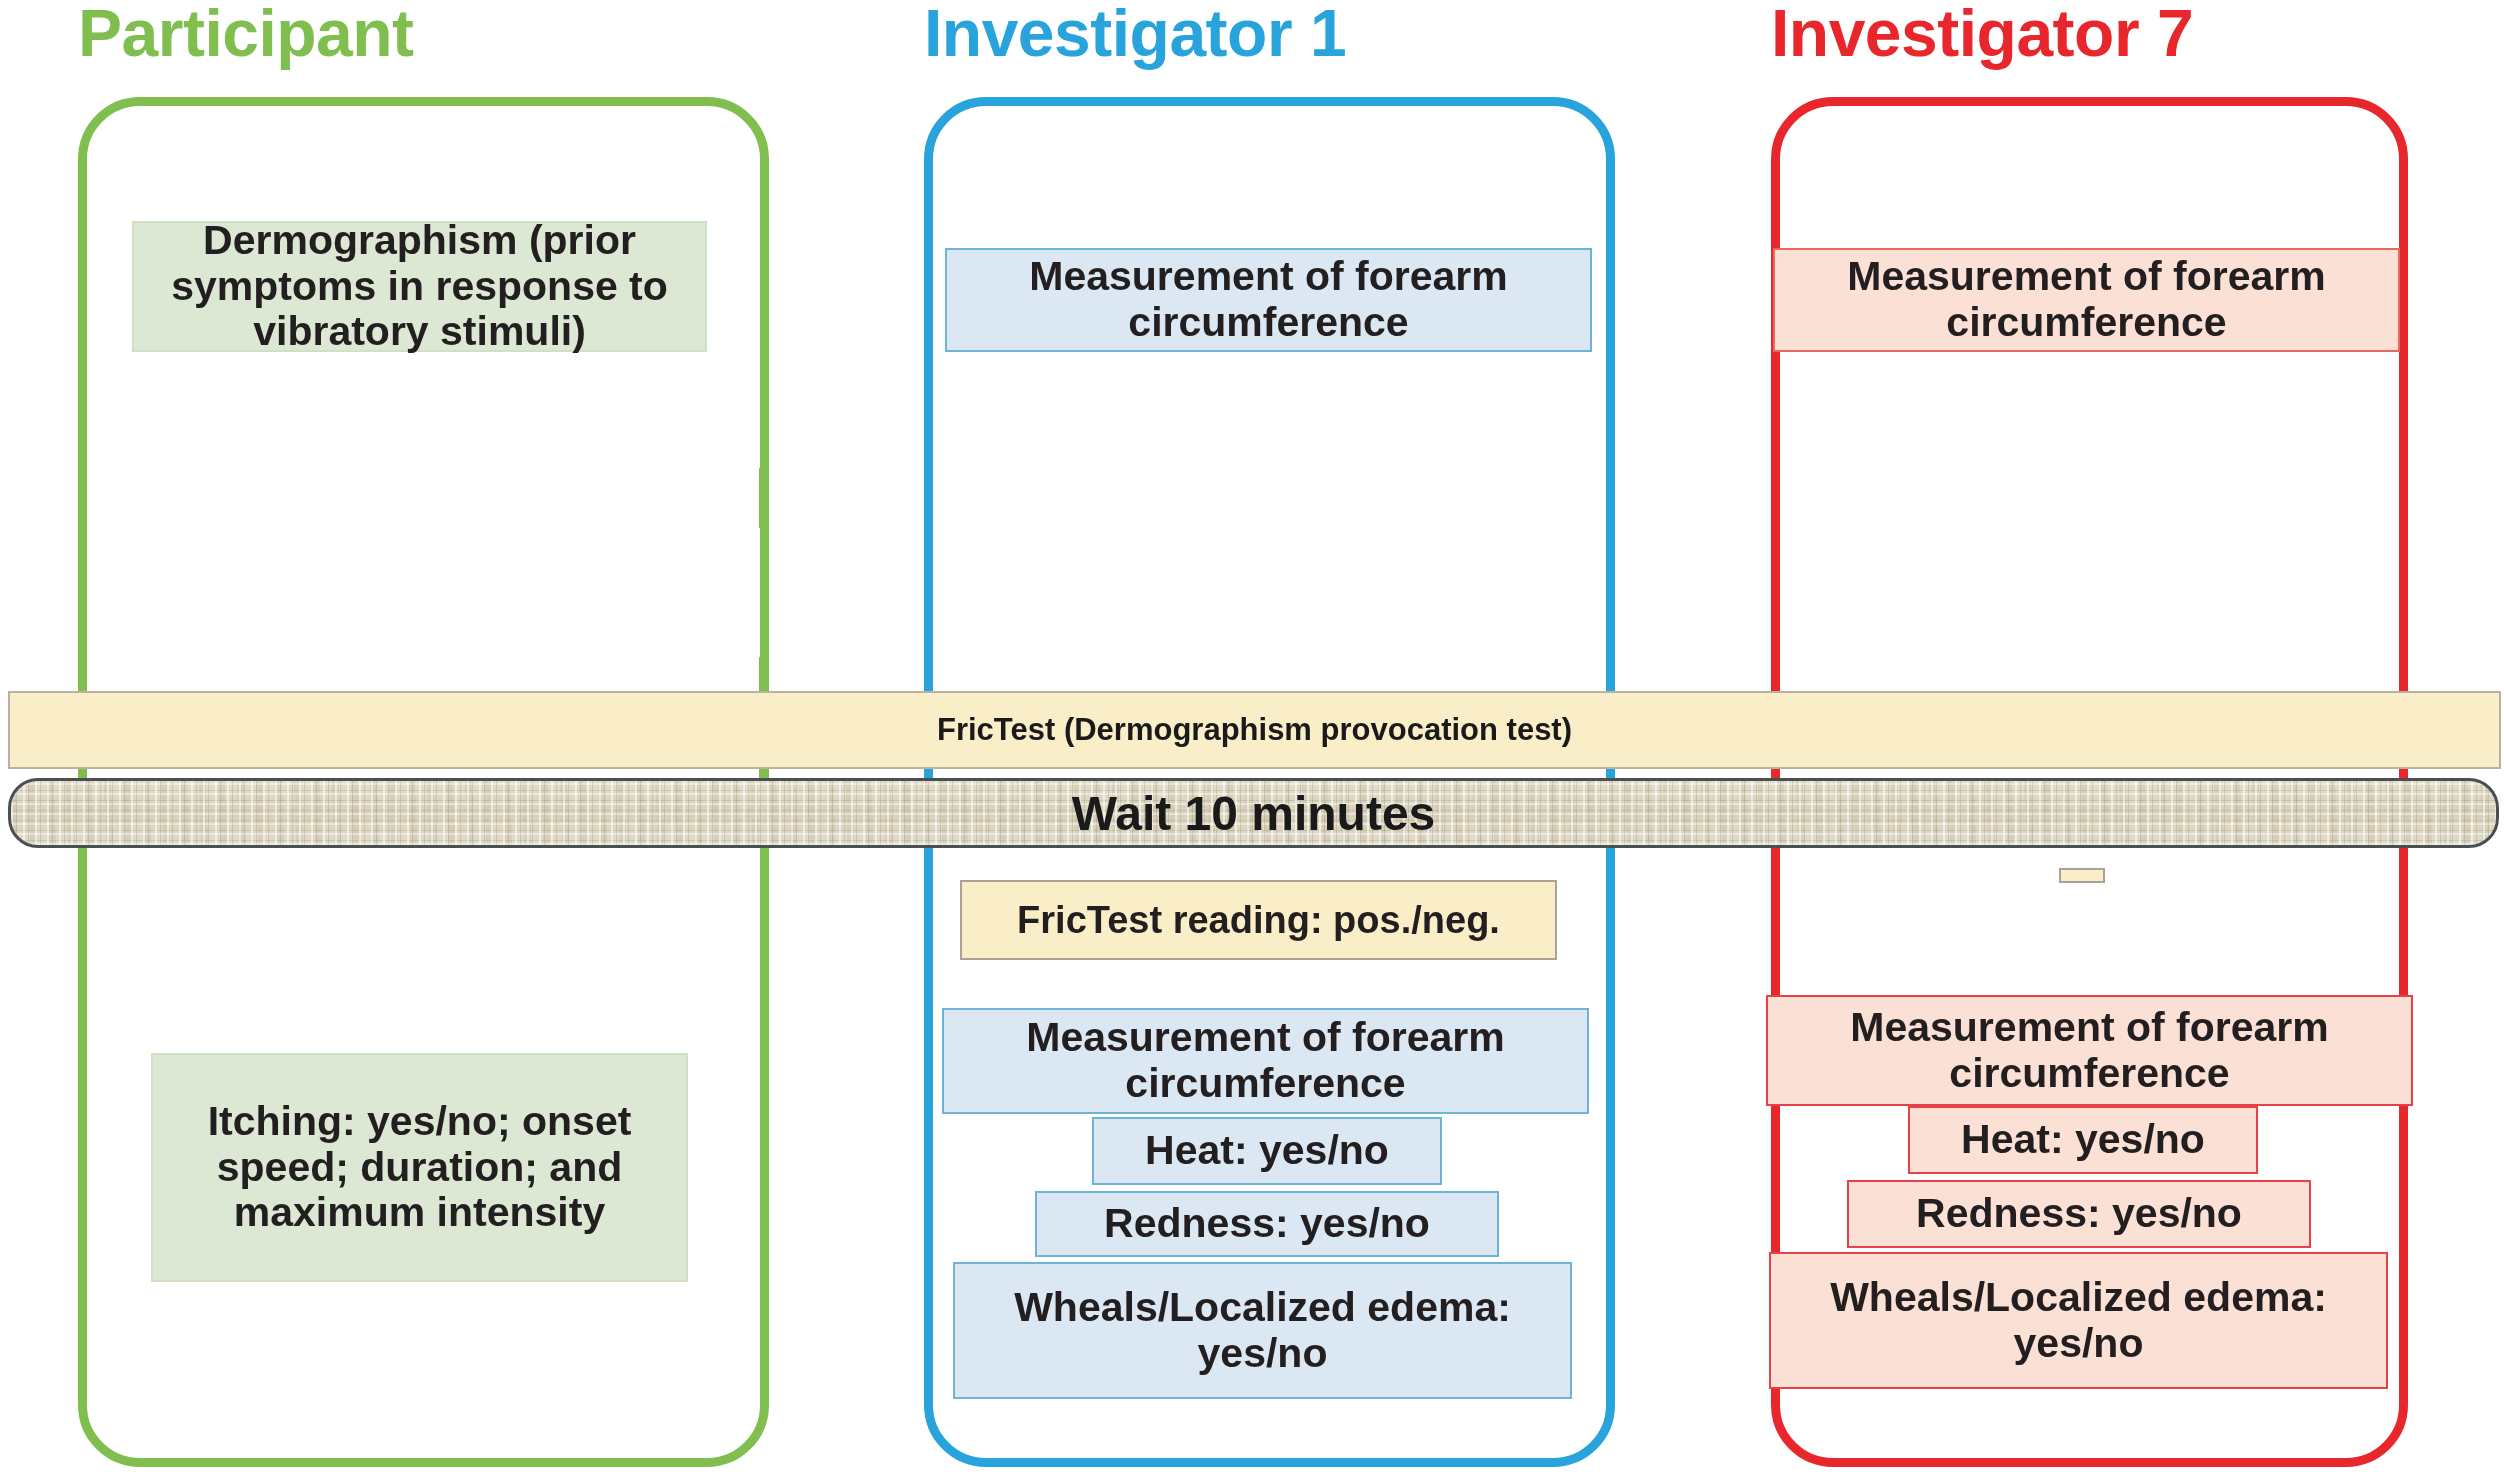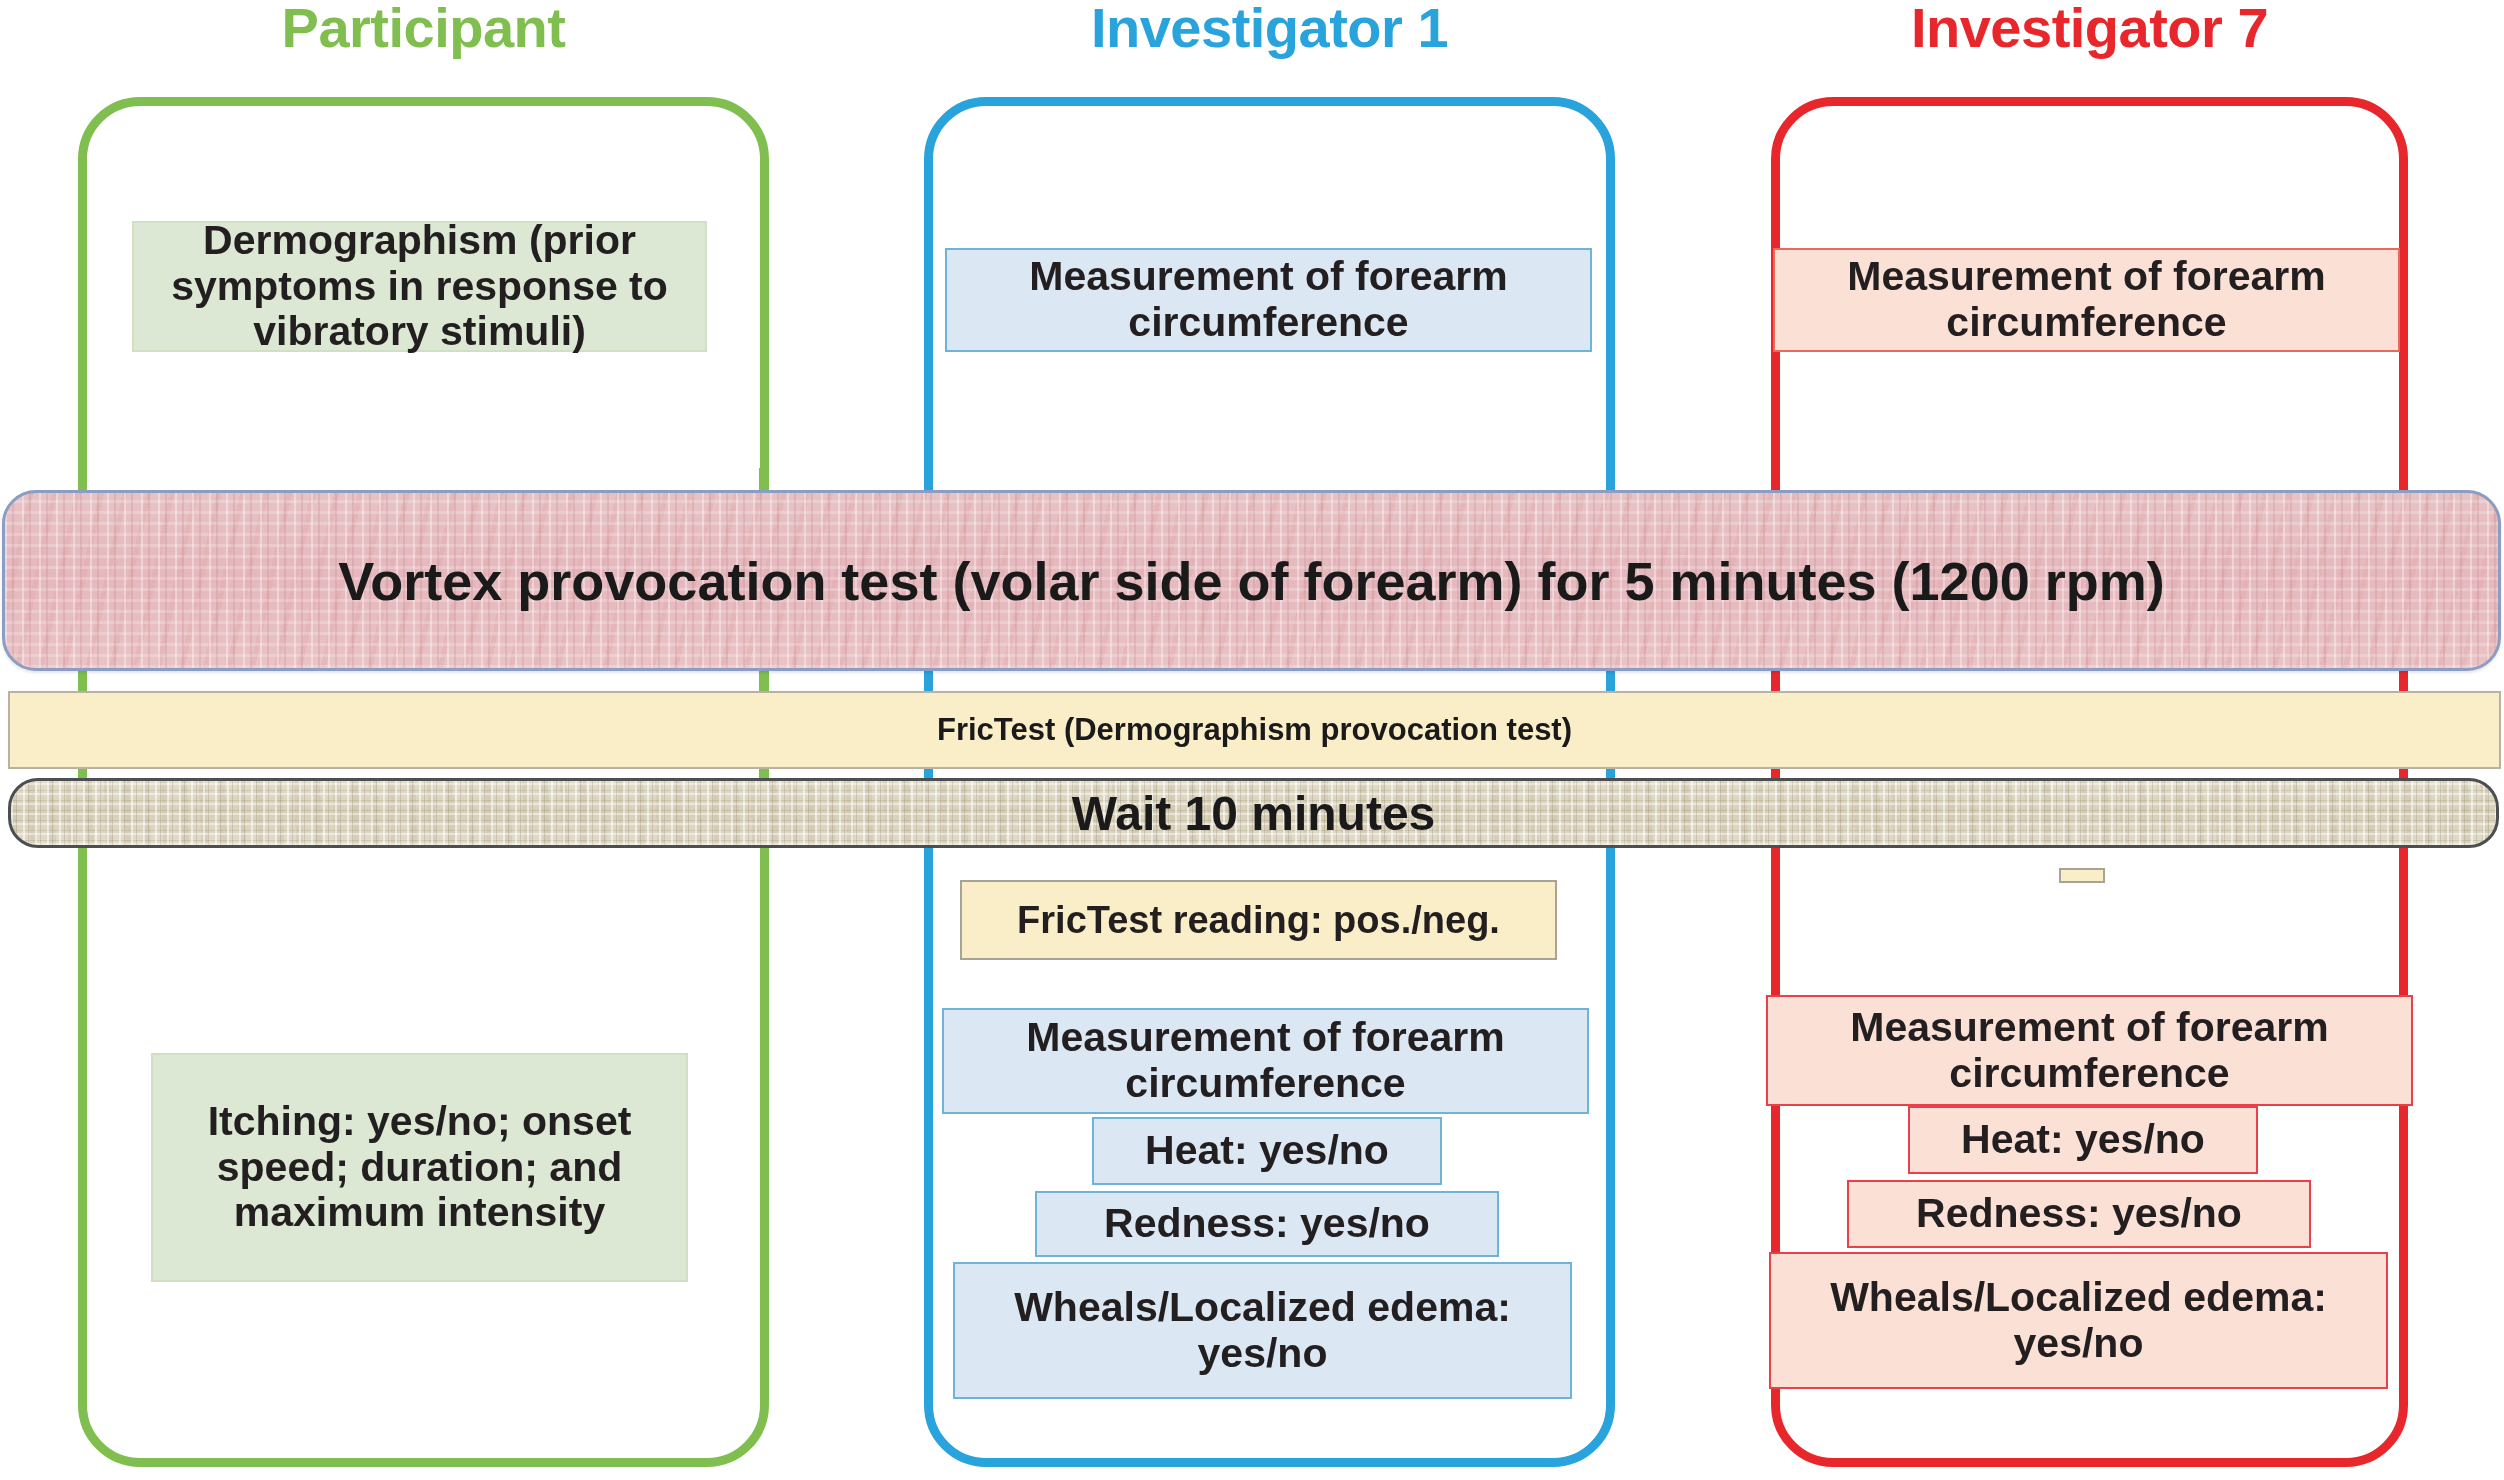--- a/index.html
+++ b/index.html
@@ -13,23 +13,23 @@
     width: 2504px;
     height: 1481px;
     background: #ffffff;
     font-family: "Liberation Sans", sans-serif;
     overflow: hidden;
   }
 
   
   .col-header {
     position: absolute;
-    text-align: center;
+    text-align: left;
     font-weight: bold;
-    font-size: 56px;
+    font-size: 66px;
     line-height: 1.0;
     letter-spacing: -0.5px;
     white-space: nowrap;
   }
 
   
   .col-box {
     position: absolute;
     box-sizing: border-box;
     border-radius: 62px;
@@ -173,20 +173,19 @@
   <div class="stub" style="left:924px; top:756px; height:40px; background:#29a3dc;"></div>
   <div class="stub" style="left:1606px; top:756px; height:40px; background:#29a3dc;"></div>
 
   <div class="stub" style="left:1771px; top:468px; height:60px; background:#e8272c;"></div>
   <div class="stub" style="left:2399px; top:468px; height:60px; background:#e8272c;"></div>
   <div class="stub" style="left:1771px; top:657px; height:40px; background:#e8272c;"></div>
   <div class="stub" style="left:2399px; top:657px; height:40px; background:#e8272c;"></div>
   <div class="stub" style="left:1771px; top:756px; height:40px; background:#e8272c;"></div>
   <div class="stub" style="left:2399px; top:756px; height:40px; background:#e8272c;"></div>
 
-  <div class="hbar vortex-bar" style="left:2px; top:490px; width:2499px; height:181px; font-size:54px;">Vortex provocation test (volar side of forearm) for 5 minutes (1200 rpm)</div>
 
   <div class="hbar frictest-bar" style="left:8px; top:691px; width:2493px; height:78px; font-size:31px;">FricTest (Dermographism provocation test)</div>
 
   <div class="hbar wait-bar" style="left:8px; top:778px; width:2491px; height:70px; font-size:48px;">Wait 10 minutes</div>
 
 </div>
 
 
 </body></html>

